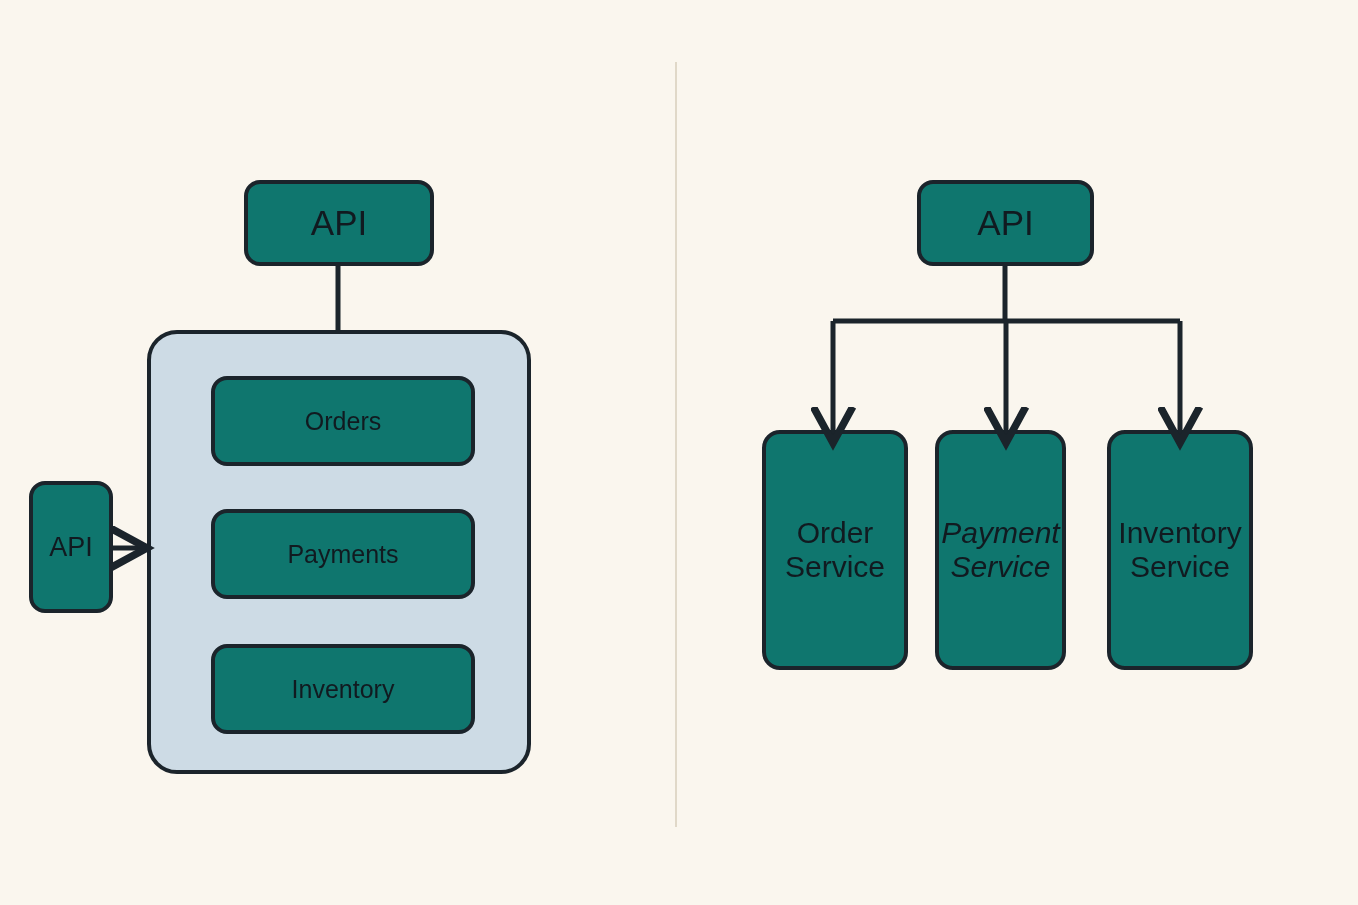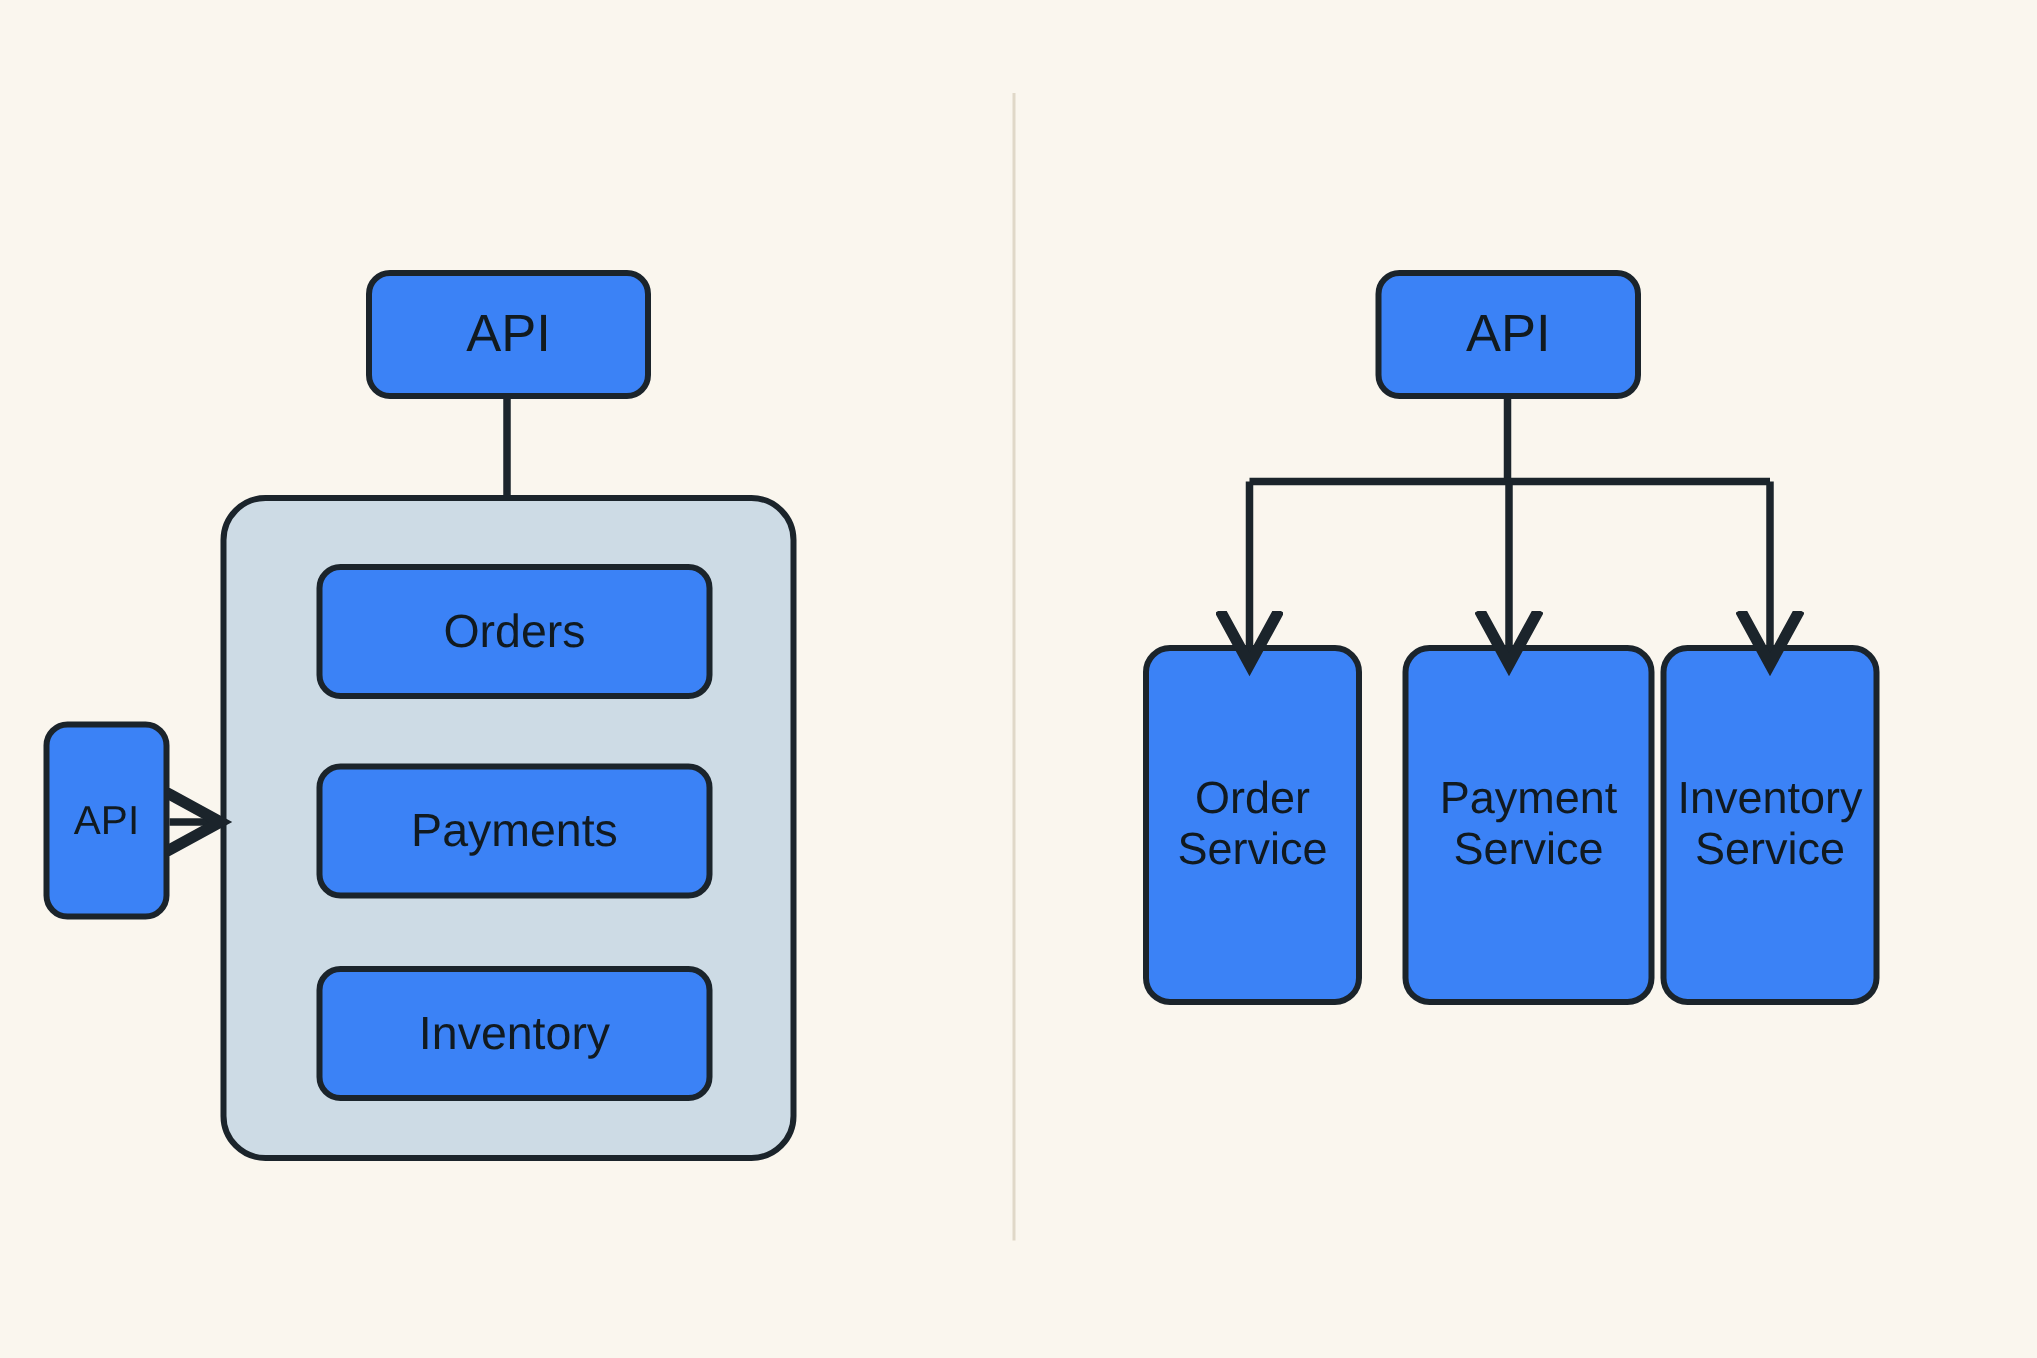--- a/index.html
+++ b/index.html
@@ -37,21 +37,21 @@
     top: 62px;
     width: 2px;
     height: 765px;
     background: #e0d8c8;
   }
 
   
   .node {
     position: absolute;
     box-sizing: border-box;
-    background: #3b82f6;
+    background: #0f766e;
     border: 4px solid #1b242b;
     display: flex;
     align-items: center;
     justify-content: center;
     color: #111a20;
     line-height: 1.12;
     text-align: center;
   }
   .node-label { display: block; }
 
@@ -67,39 +67,39 @@
     display: block;
   }
 
   
   .module {
     position: absolute;
     left: 60px;
     width: 264px;
     height: 90px;
     border-radius: 16px;
-    font-size: 31px;
+    font-size: 25px;
   }
   #module-orders    { top: 42px;  }
   #module-payments  { top: 175px; }
   #module-inventory { top: 310px; }
 
   
   #api-side { left: 29px; top: 481px; width: 84px; height: 132px; border-radius: 16px; font-size: 27px; }
 
   
   .service {
     top: 430px;
     height: 240px;
     border-radius: 18px;
     font-size: 30px;
     flex-direction: column;
   }
   #svc-order     { left: 762px;  width: 146px; }
-  #svc-payment   { left: 935px;  width: 168px; }
+  #svc-payment   { left: 935px;  width: 131px; font-style: italic; }
   #svc-inventory { left: 1107px; width: 146px; }
 
   
   #wires {
     position: absolute;
     left: 0; top: 0;
     width: 1358px; height: 905px;
     pointer-events: none;
   }
 </style>

